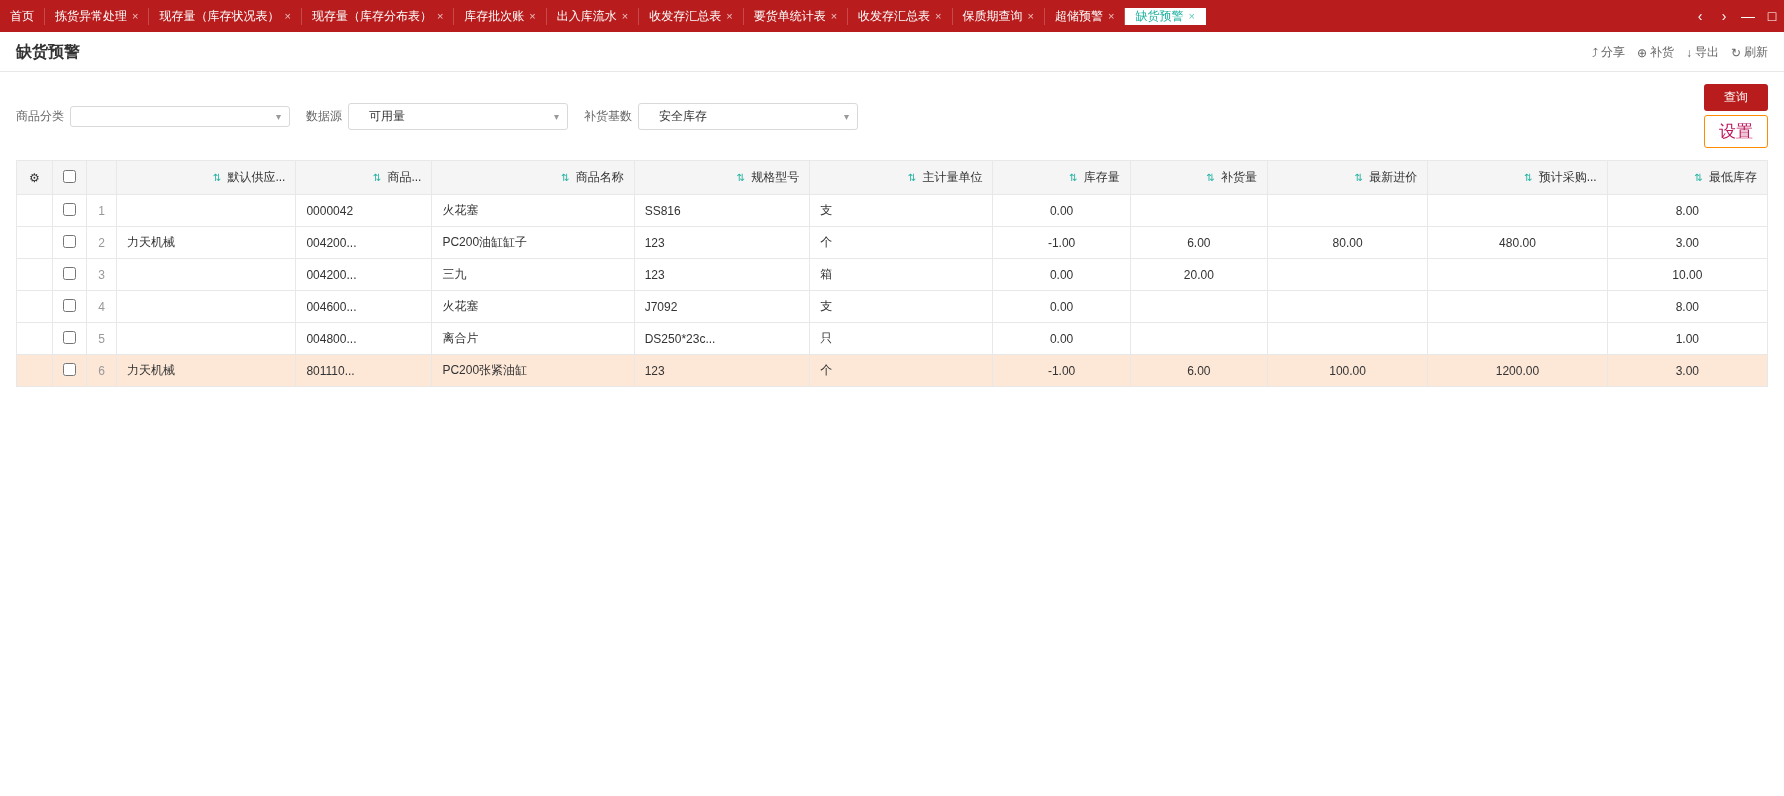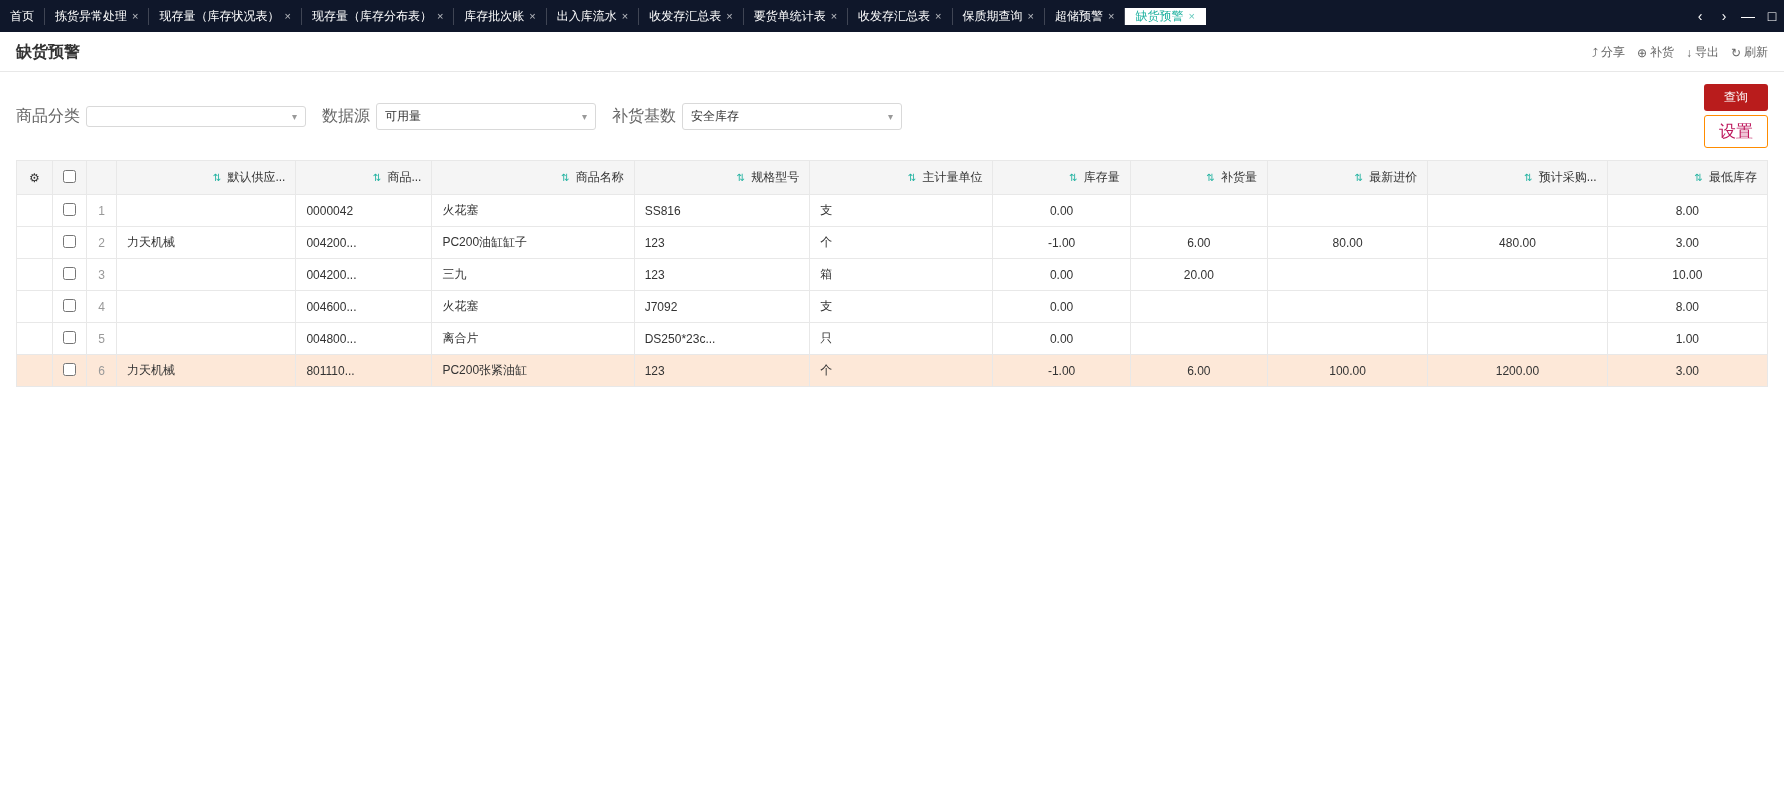--- a/index.html
+++ b/index.html
@@ -2,21 +2,21 @@
 <html><head>
   <meta charset="utf-8">
   <style>
     * { box-sizing: border-box; margin: 0; padding: 0; }
     body { font-family: 'Microsoft YaHei', Arial, sans-serif; font-size: 12px; background: #f5f5f5; color: #333; }
 
     
     .tab-bar {
       display: flex;
       align-items: center;
-      background: #0f172a;
+      background: #b91c1c;
       height: 32px;
       overflow: hidden;
     }
     .tab-item {
       display: flex;
       align-items: center;
       padding: 0 10px;
       height: 100%;
       color: #fff;
       white-space: nowrap;
@@ -89,21 +89,21 @@
       gap: 16px;
       background: #fff;
     }
     .filter-group {
       display: flex;
       align-items: center;
       gap: 6px;
     }
     .filter-label {
       color: #666;
-      font-size: 16px;
+      font-size: 12px;
       white-space: nowrap;
     }
     .filter-select {
       display: flex;
       align-items: center;
       border: 1px solid #d9d9d9;
       border-radius: 3px;
       padding: 4px 8px;
       min-width: 180px;
       cursor: pointer;
@@ -114,20 +114,21 @@
       min-width: 220px;
     }
     .filter-select .arrow {
       color: #999;
       font-size: 10px;
       margin-left: 8px;
     }
     .filter-value {
       color: #333;
       font-size: 12px;
+      margin-left: 12px;
     }
 
     
     .btn-query {
       background: #b91c1c;
       color: #fff;
       border: none;
       border-radius: 3px;
       padding: 5px 16px;
       cursor: pointer;

